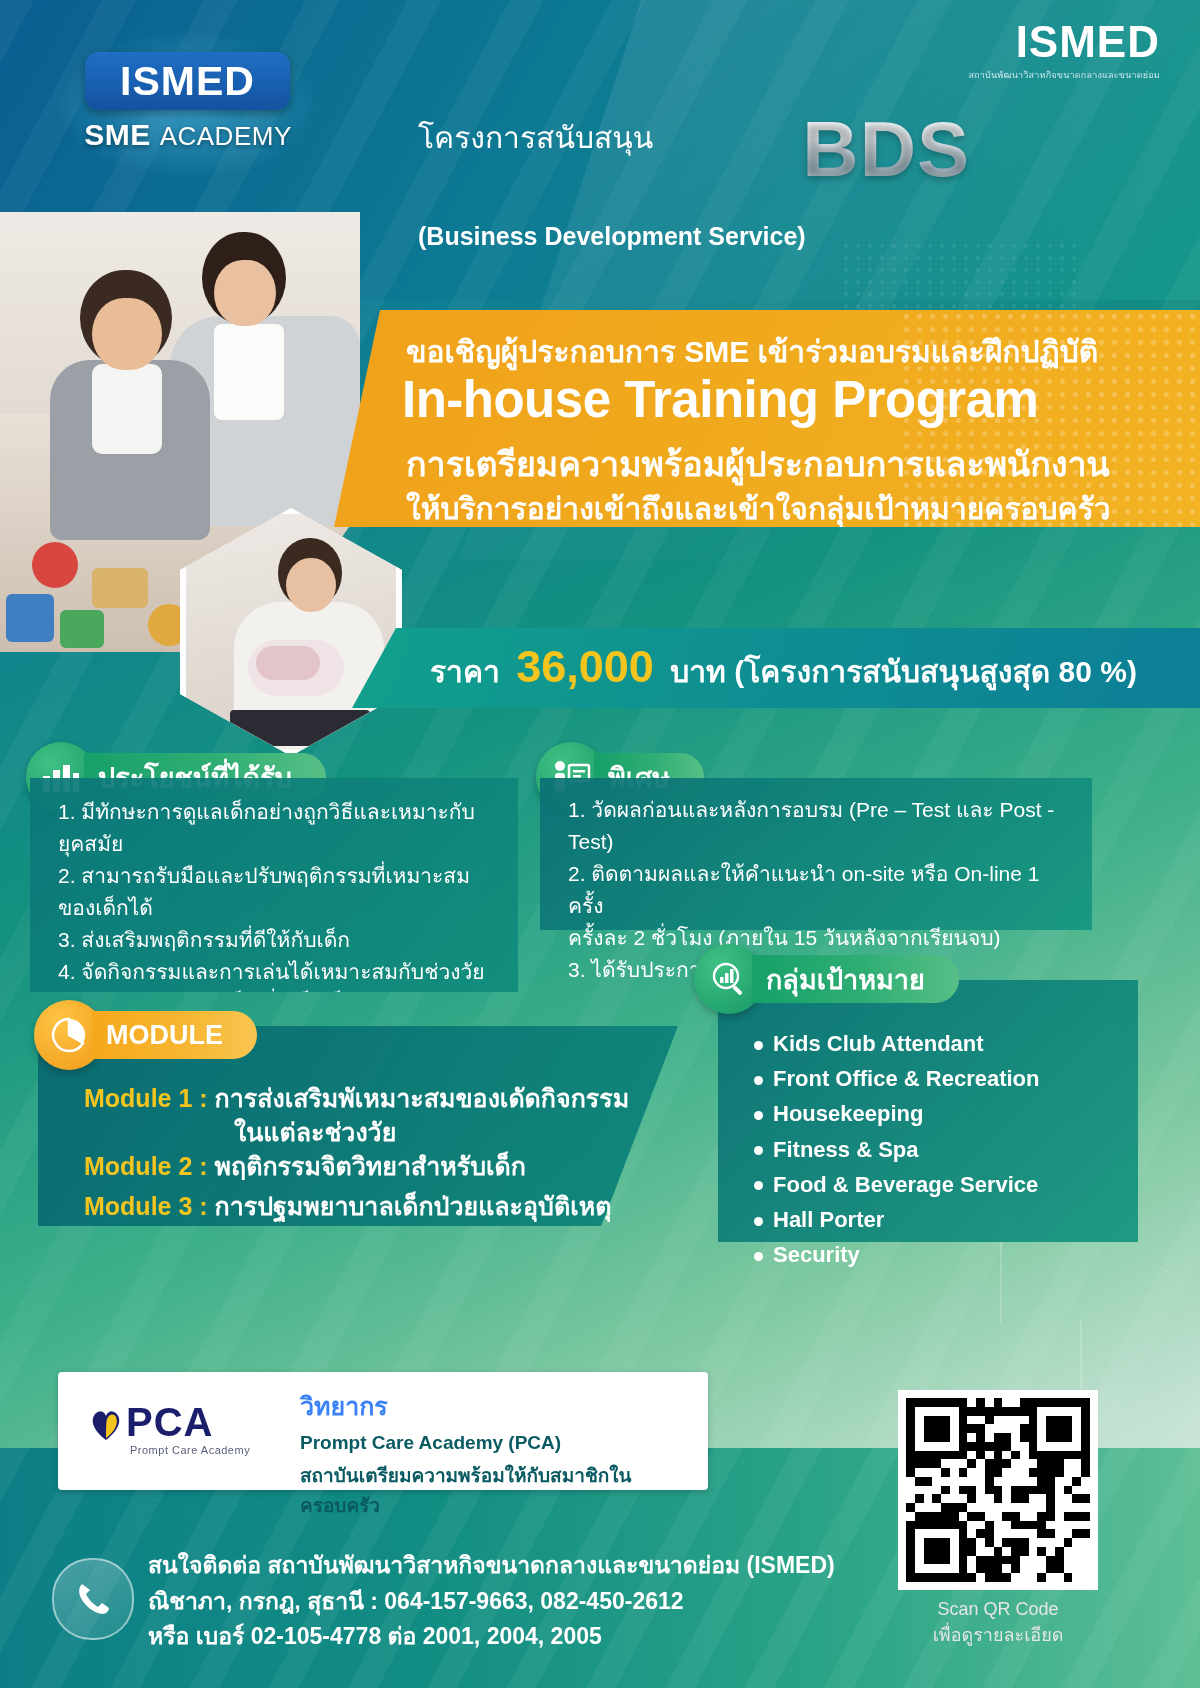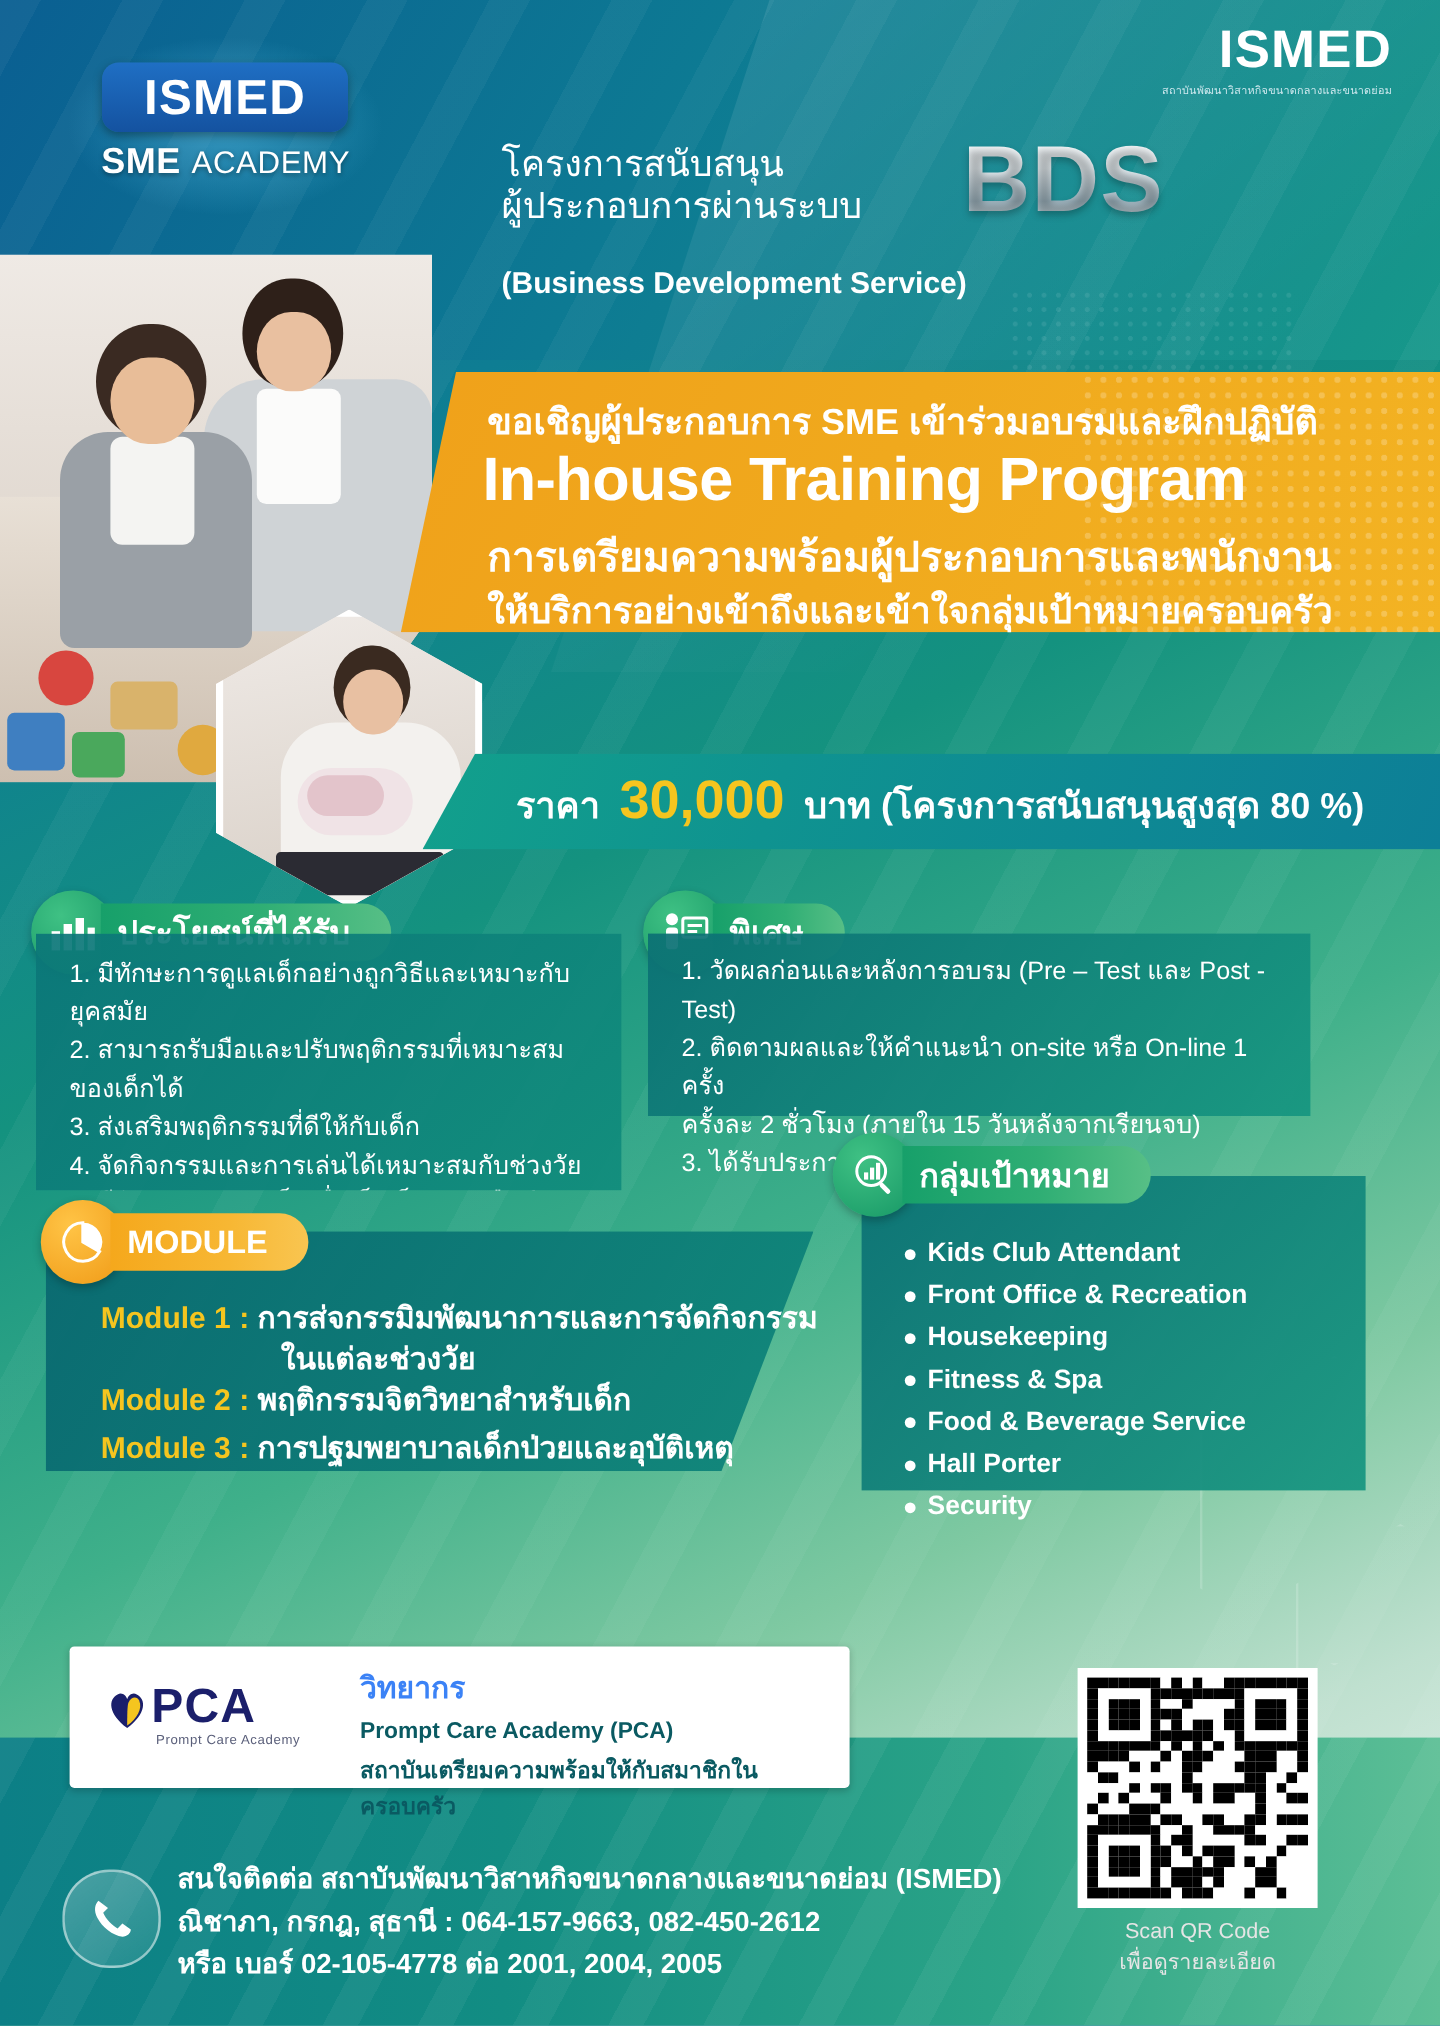--- a/index.html
+++ b/index.html
@@ -262,21 +262,20 @@
     </div>
   </div>
 
   <div class="ismed-logo-tr">
     <div class="m">ISMED</div>
     <div class="t">สถาบันพัฒนาวิสาหกิจขนาดกลางและขนาดย่อม</div>
   </div>
 
   <div class="head-text">
     <div class="head-line1">โครงการสนับสนุน</div>
-    <div class="head-line1">ผู้ประกอบการผ่านระบบ</div>
   </div>
   <div class="bds">BDS</div>
   <div class="bds-sub">(Business Development Service)</div>
 
   <div class="photo-main">
     <div class="p-bg"></div>
     <div class="ph-wall"></div>
     <div class="ph-floor"></div>
     <div class="ph-mom-body"></div>
     <div class="ph-mom-shirt"></div>
@@ -308,21 +307,21 @@
     <div class="l1">ขอเชิญผู้ประกอบการ SME เข้าร่วมอบรมและฝึกปฏิบัติ</div>
     <div class="l2">In-house Training Program</div>
     <div class="l3">การเตรียมความพร้อมผู้ประกอบการและพนักงาน</div>
     <div class="l4">ให้บริการอย่างเข้าถึงและเข้าใจกลุ่มเป้าหมายครอบครัว</div>
     <div class="l5">(Child Care for Customer Service)</div>
   </div>
 
   <div class="pricebar">
     <div class="txt">
       <span>ราคา</span>
-      <span class="amt">30,000</span>
+      <span class="amt">36,000</span>
       <span>บาท (โครงการสนับสนุนสูงสุด  80 %)</span>
     </div>
   </div>
 
   <div class="chip-circle" style="left:26px;top:742px;">
     <svg width="40" height="34" viewBox="0 0 40 34">
       <rect x="2" y="16" width="7" height="16" fill="#fff"></rect>
       <rect x="12" y="10" width="7" height="22" fill="#fff"></rect>
       <rect x="22" y="5" width="7" height="27" fill="#fff"></rect>
       <rect x="32" y="13" width="6" height="19" fill="#fff"></rect>
@@ -399,21 +398,21 @@
       <path d="M19 19 L19 3 A16 16 0 0 1 33 27 Z" fill="#fff"></path>
       <path d="M19 19 L33 27 A16 16 0 1 1 19 3 Z" fill="none" stroke="#fff" stroke-width="2.5"></path>
     </svg>
   </div>
   <div class="chip orange" style="left:92px;top:1011px;">
     <span class="label">MODULE</span>
   </div>
 
   <div class="module-row" style="left:84px;top:1078px;">
     <span class="mname">Module 1 :</span>
-    <span class="mtext">การส่จกรรมิมพัฒนาการและการจัดกิจกรรม</span>
+    <span class="mtext">การส่งเสริมพัเหมาะสมของเดัดกิจกรรม</span>
   </div>
   <div class="module-row" style="left:234px;top:1112px;">
     <span class="mtext">ในแต่ละช่วงวัย</span>
   </div>
   <div class="module-row" style="left:84px;top:1146px;">
     <span class="mname">Module 2 :</span>
     <span class="mtext">พฤติกรรมจิตวิทยาสำหรับเด็ก</span>
   </div>
   <div class="module-row" style="left:84px;top:1186px;">
     <span class="mname">Module 3 :</span>

